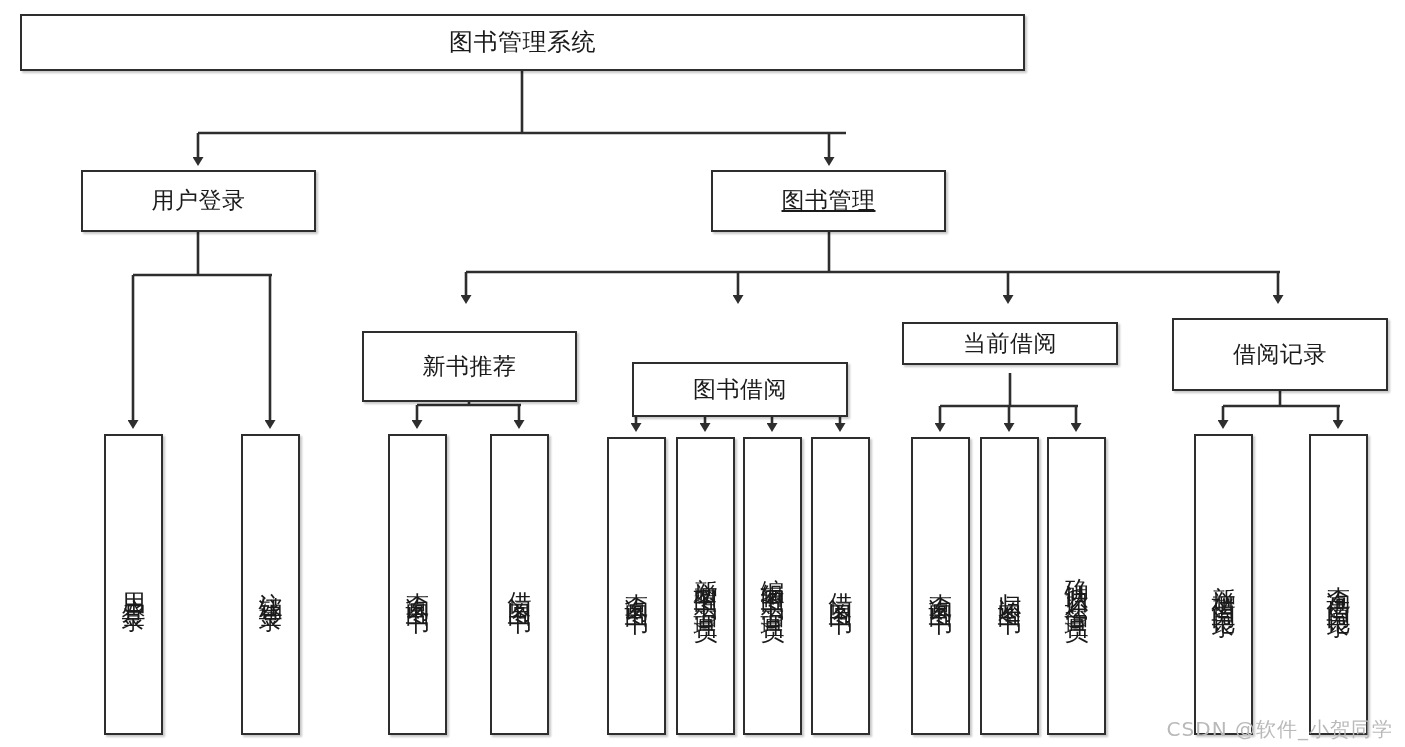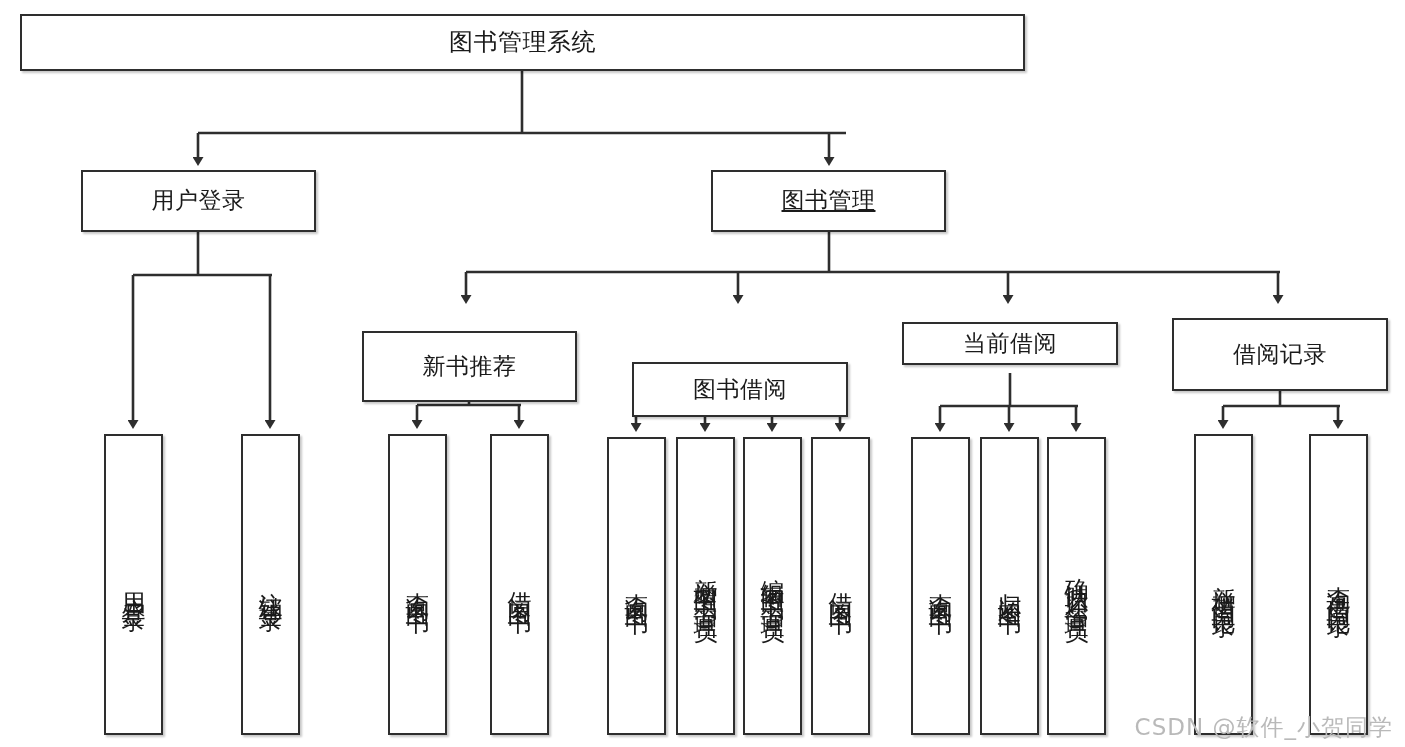--- a/index.html
+++ b/index.html
@@ -63,21 +63,21 @@
     display: flex;
     width: 100%;
     height: 100%;
     align-items: center;
     justify-content: center;
   }
   .watermark {
     position: absolute;
     right: 12px;
     bottom: 4px;
-    font-size: 23px;
+    font-size: 20px;
     color: #b9b9b9;
     letter-spacing: 1px;
     white-space: nowrap;
     font-family: "DejaVu Sans", "Liberation Sans", sans-serif;
   }
 </style>
 </head>
 <body>
 
 <div id="diagram-root">

